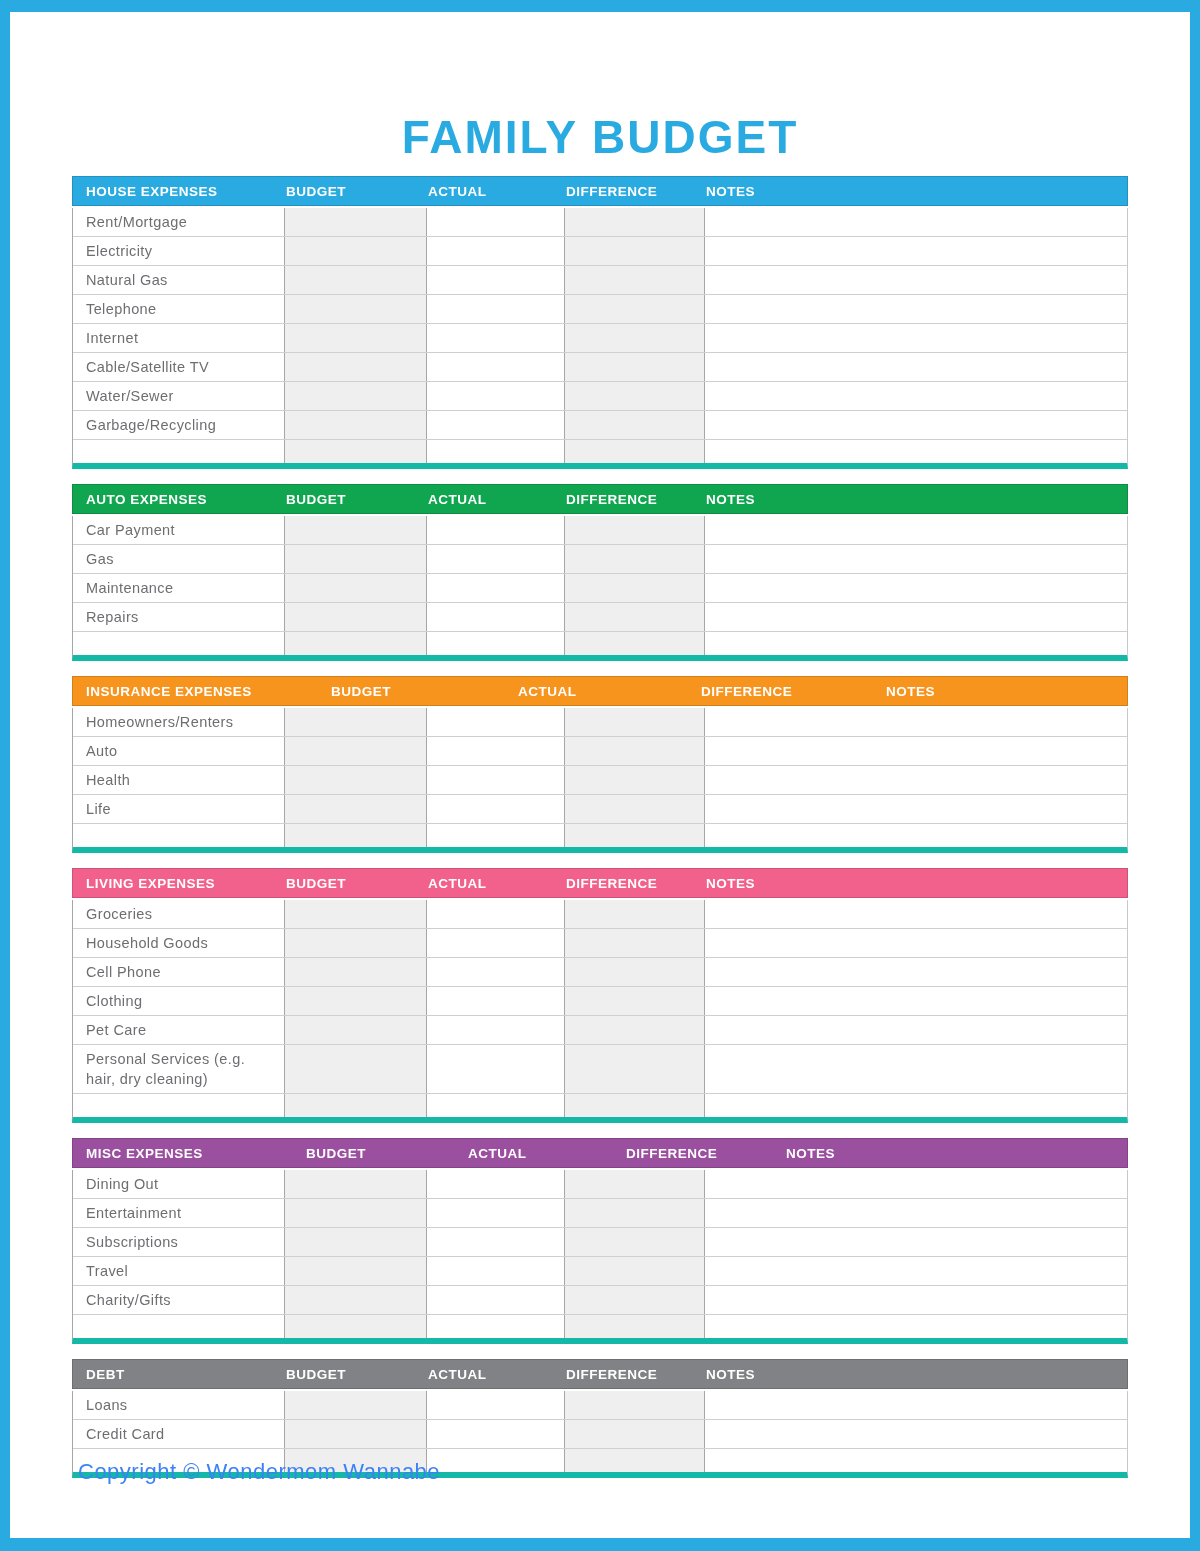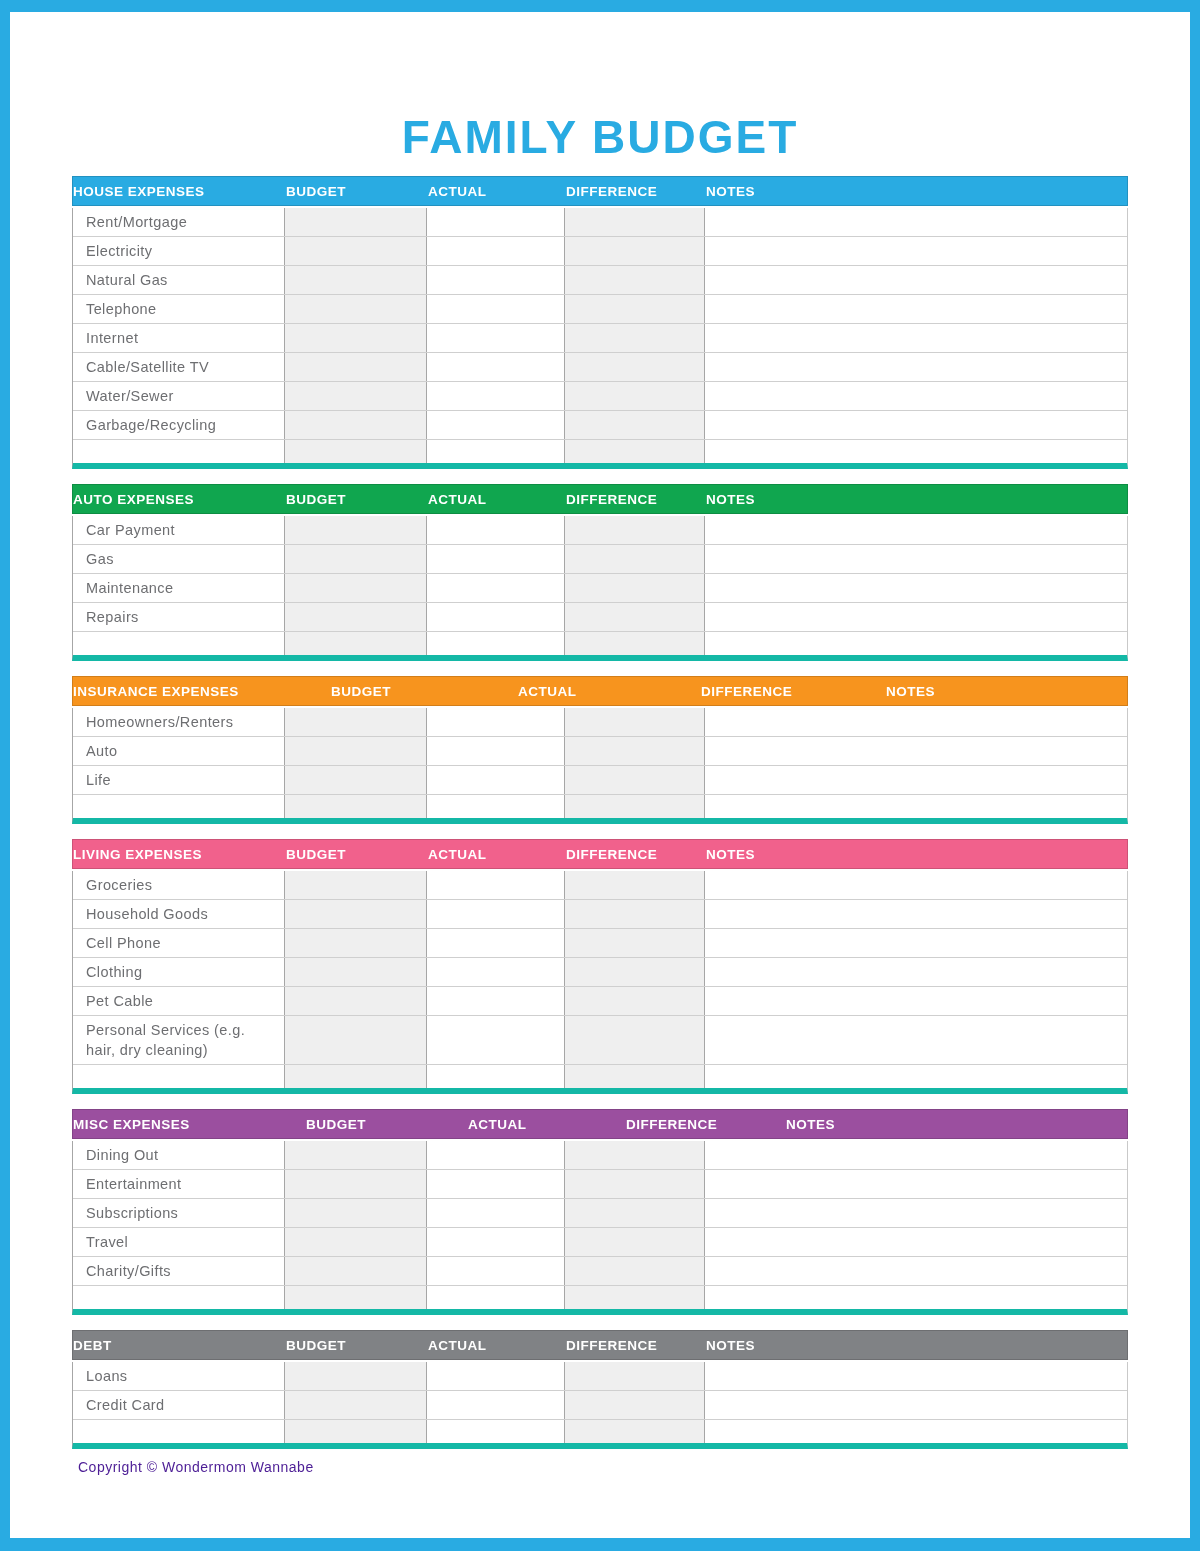--- a/index.html
+++ b/index.html
@@ -39,21 +39,21 @@
     grid-template-columns:213px 142px 138px 140px 423px;
     height:30px;
     align-items:center;
     color:#ffffff;
     font-weight:bold;
     font-size:13.5px;
     letter-spacing:0.5px;
     border:1px solid rgba(0,0,0,0.15);
     margin-bottom:2px;
   }
-  .sec-header .sec-title { text-align:left; }
+  .sec-header .sec-title { padding-left:13px; text-align:left; }
   .sec-header .col-h { text-align:left; }
 
   .sec-body {
     border-left:1px solid #a6a6a6;
     border-right:1px solid #c9c9c9;
     border-bottom:6px solid #14b8a6;
   }
 
   .row {
     display:grid;
@@ -77,22 +77,22 @@
     color:#6d6e71;
     font-size:14.5px;
     letter-spacing:0.4px;
     line-height:20px;
   }
 
   .copyright {
     position:absolute;
     left:68px;
     top:1447px;
-    color:#4c1d95;
-    font-size:14px;
+    color:#3b82f6;
+    font-size:22px;
     letter-spacing:0.5px;
   }
 </style>
 </head>
 <body>
 
 <div class="page" style="border-color: rgb(41, 171, 226);">
   <h1 class="page-title" style="color: rgb(41, 171, 226);">FAMILY BUDGET</h1>
   <div class="sections">
       <div class="section">
@@ -232,20 +232,27 @@
             <div class="cell"></div>
           </div>
           <div class="row">
             <div class="cell label">Auto</div>
             <div class="cell shaded"></div>
             <div class="cell"></div>
             <div class="cell shaded"></div>
             <div class="cell"></div>
           </div>
           <div class="row">
+            <div class="cell label">Health</div>
+            <div class="cell shaded"></div>
+            <div class="cell"></div>
+            <div class="cell shaded"></div>
+            <div class="cell"></div>
+          </div>
+          <div class="row">
             <div class="cell label">Life</div>
             <div class="cell shaded"></div>
             <div class="cell"></div>
             <div class="cell shaded"></div>
             <div class="cell"></div>
           </div>
           <div class="row empty-row">
             <div class="cell label"></div>
             <div class="cell shaded"></div>
             <div class="cell"></div>
@@ -285,21 +292,21 @@
             <div class="cell"></div>
           </div>
           <div class="row">
             <div class="cell label">Clothing</div>
             <div class="cell shaded"></div>
             <div class="cell"></div>
             <div class="cell shaded"></div>
             <div class="cell"></div>
           </div>
           <div class="row">
-            <div class="cell label">Pet Cable</div>
+            <div class="cell label">Pet Care</div>
             <div class="cell shaded"></div>
             <div class="cell"></div>
             <div class="cell shaded"></div>
             <div class="cell"></div>
           </div>
           <div class="row">
             <div class="cell label">Personal Services (e.g. hair, dry cleaning)</div>
             <div class="cell shaded"></div>
             <div class="cell"></div>
             <div class="cell shaded"></div>

